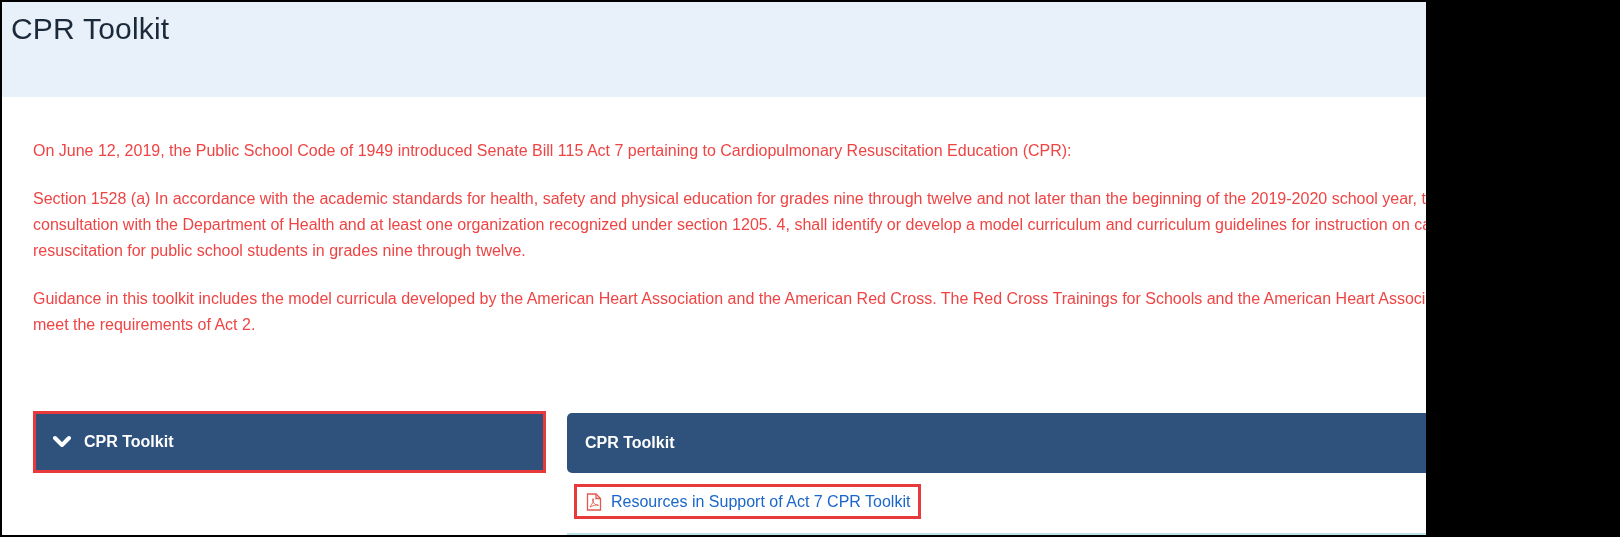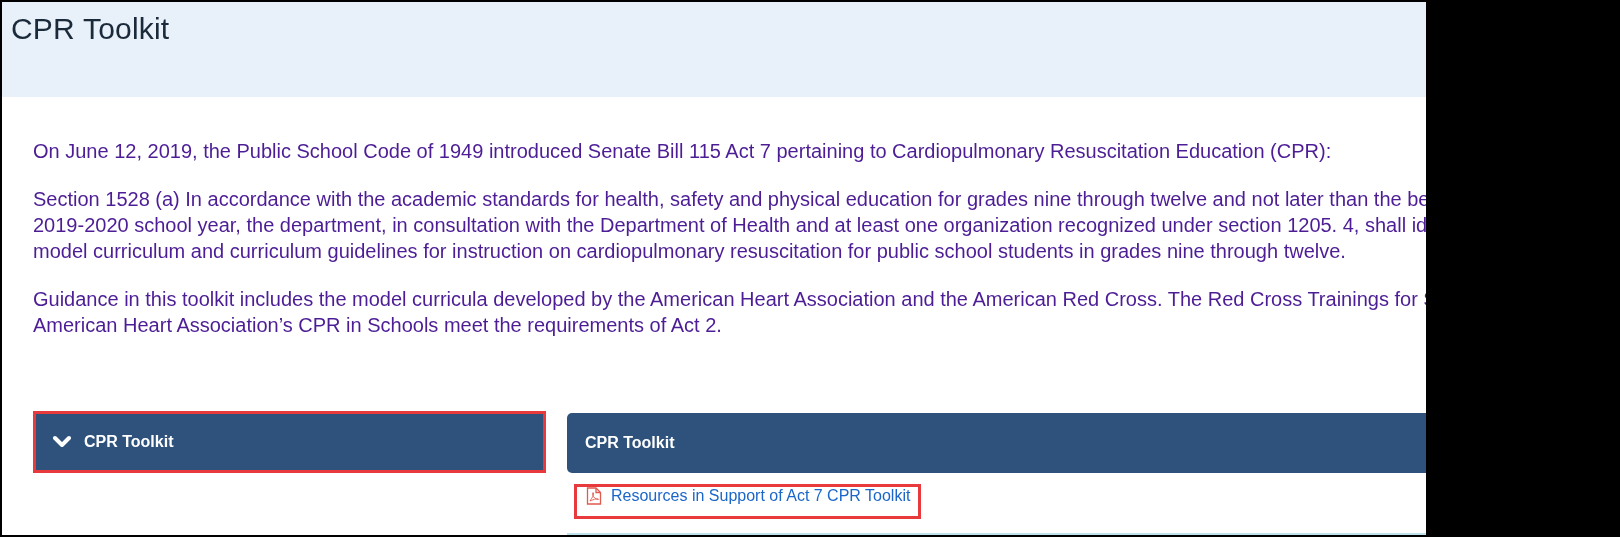--- a/index.html
+++ b/index.html
@@ -21,22 +21,22 @@
   }
   .banner h1 {
     position: absolute; left: 9px; top: 10px;
     font-size: 30px; font-weight: normal;
     color: #1b2a3a;
     letter-spacing: 0.2px;
   }
   .content {
     position: absolute; left: 31px; top: 136px;
     width: 1570px;
-    color: #4c1d95;
-    font-size: 20px;
+    color: #ef4444;
+    font-size: 16px;
     line-height: 26px;
   }
   .content p { margin-bottom: 22px; }
   .acc-left {
     position: absolute; left: 31px; top: 409px;
     width: 513px; height: 62px;
     background: #2e527c;
     border: 3px solid #e8393c;
     color: #fff;
     display: flex; align-items: center;
@@ -55,21 +55,21 @@
     width: 1046px; height: 60px;
     background: #2e527c;
     border-radius: 5px;
     display: flex; align-items: center;
     padding-left: 18px;
   }
   .resource-link {
     position: absolute; left: 572px; top: 482px;
     height: 35px;
     border: 3px solid #e8393c;
-    display: flex; 
+    display: flex; align-items: center;
     padding: 0 8px 0 9px;
     color: #1a66c9;
     font-size: 16px;
     text-decoration: none;
     background: #fff;
   }
   .resource-link .pdf {
     width: 16px; height: 18px; margin-right: 9px;
   }
   .bottom-rule {

